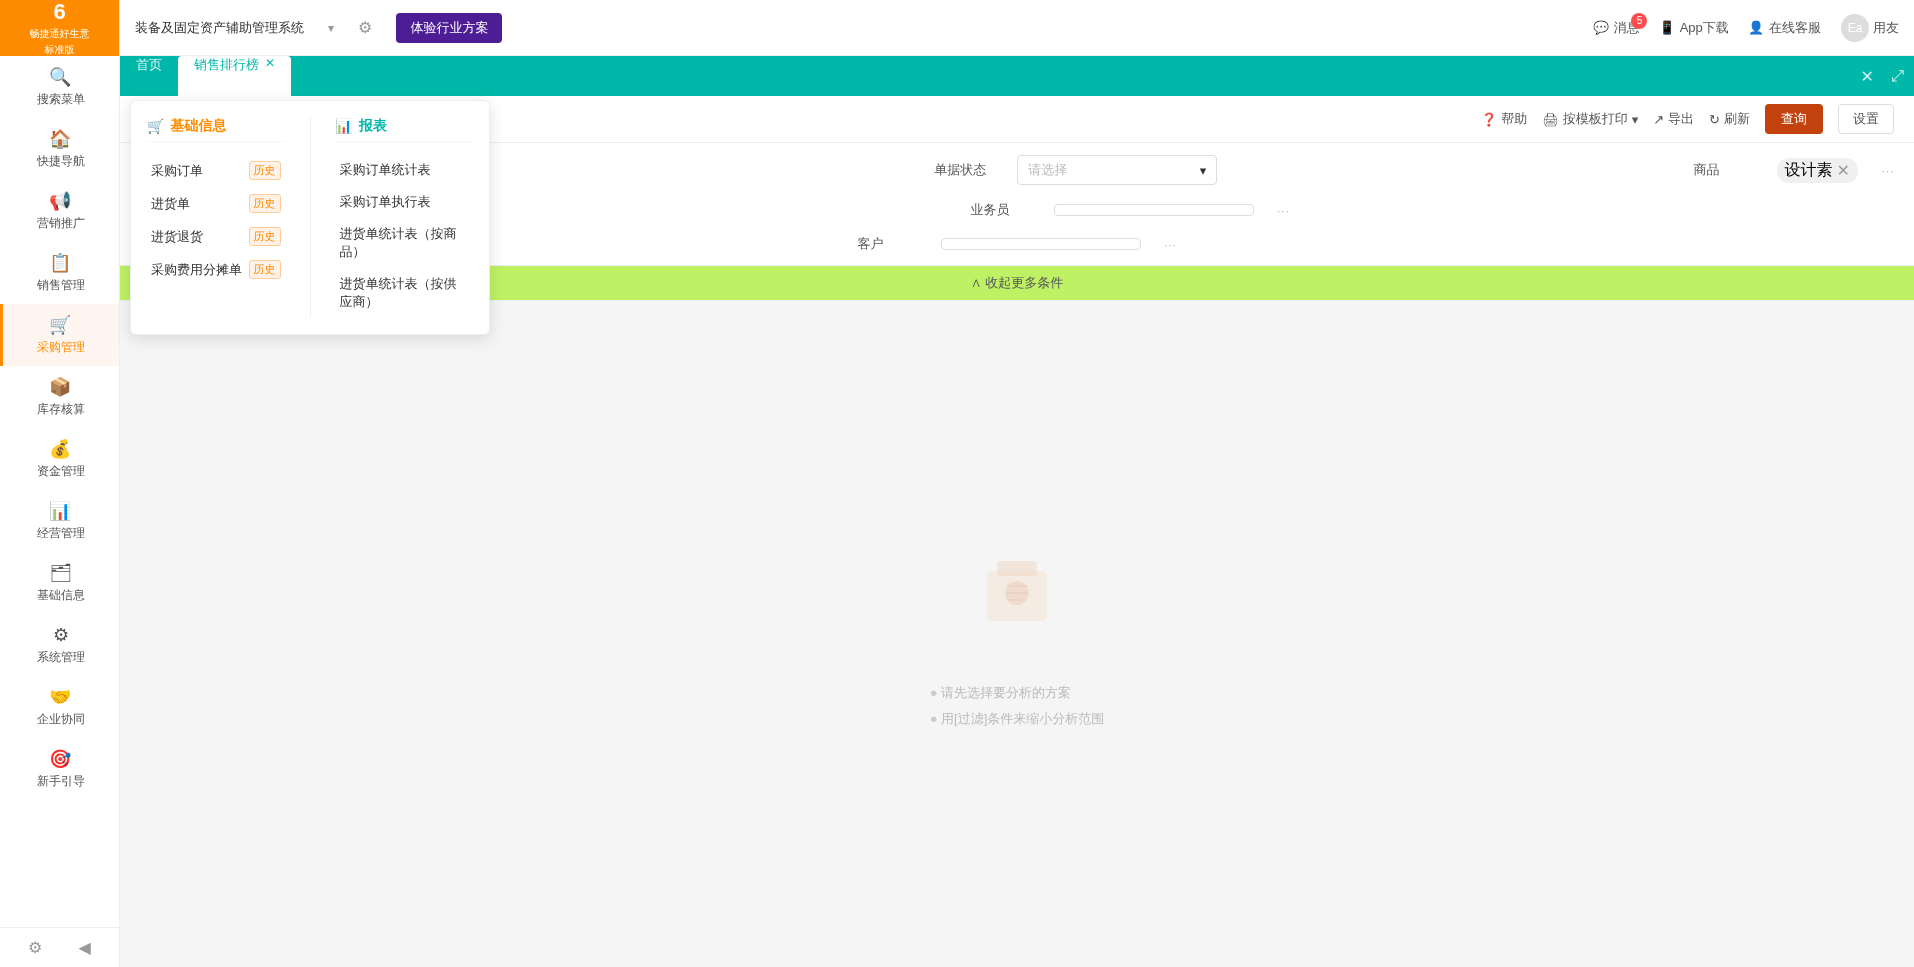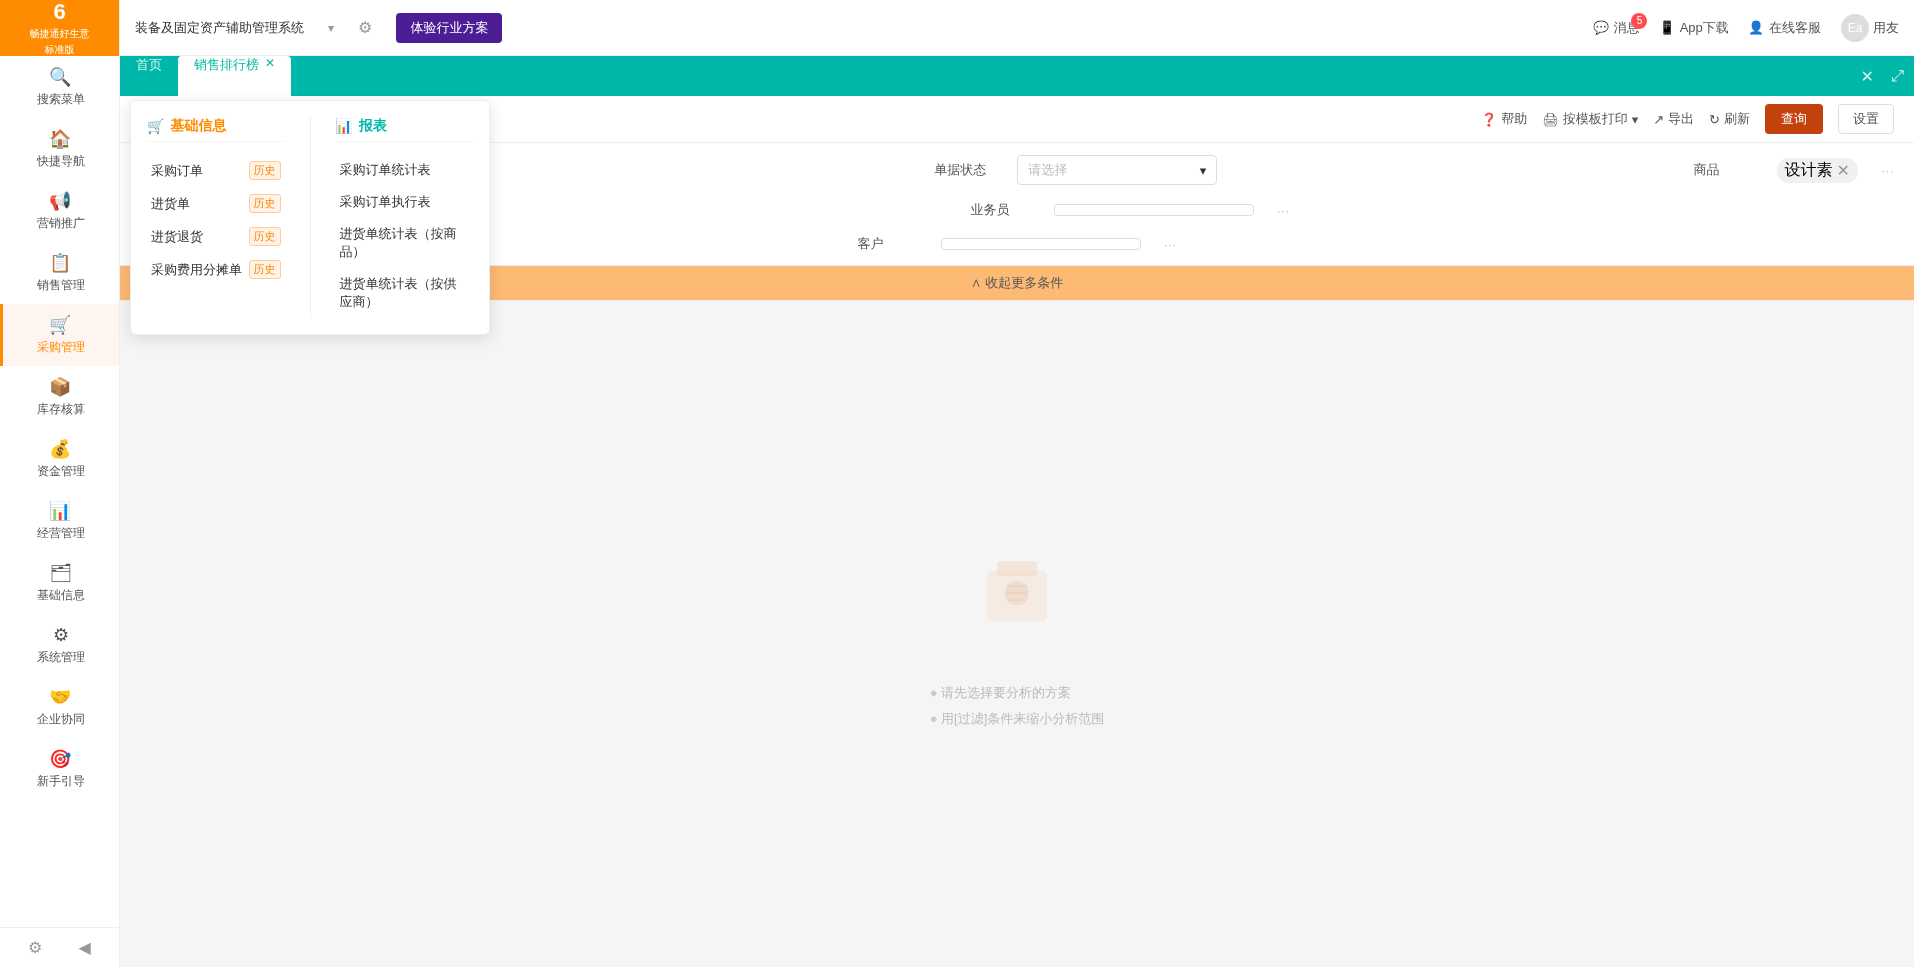--- a/index.html
+++ b/index.html
@@ -267,21 +267,21 @@
       gap: 4px;
       color: #555;
       cursor: pointer;
       font-size: 13px;
       background: none;
       border: none;
     }
     .collapse-bar {
       text-align: center;
       padding: 8px;
-      background: #fdba74;
+      background: #bef264;
       border-bottom: 1px solid #eee;
       cursor: pointer;
       color: #555;
       font-size: 13px;
     }
 
     
     .empty-state {
       display: flex;
       flex-direction: column;

